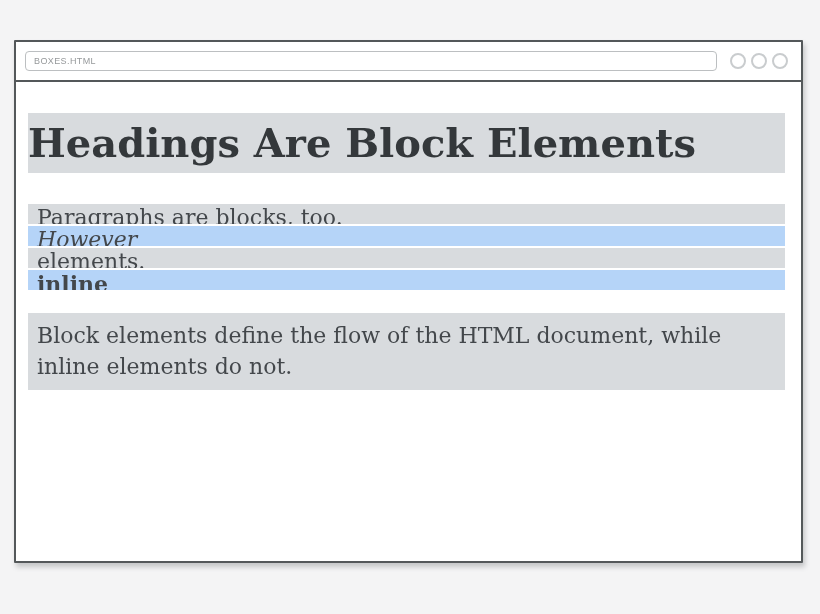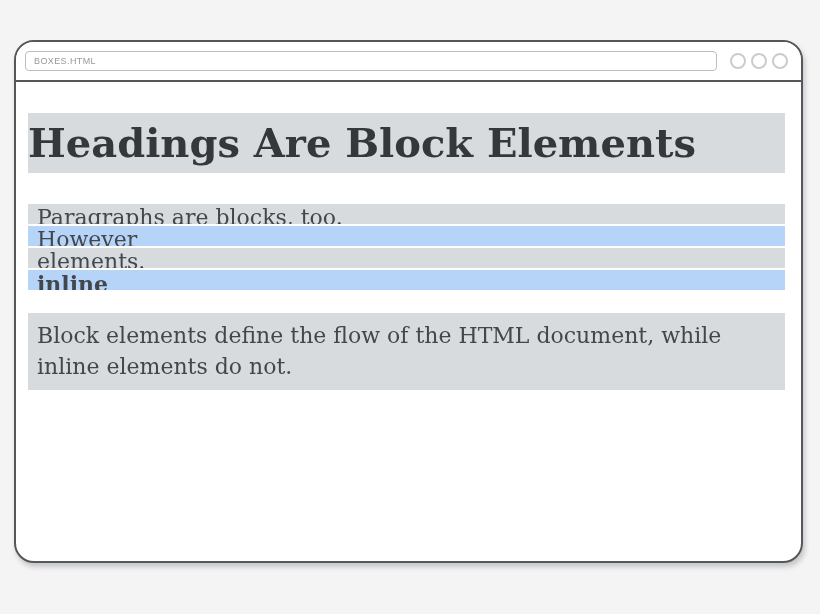--- a/index.html
+++ b/index.html
@@ -15,21 +15,21 @@
 
   .browser-window {
     position: absolute;
     left: 14px;
     top: 40px;
     width: 789px;
     height: 523px;
     box-sizing: border-box;
     background: #ffffff;
     border: 2.5px solid #54585a;
-    border-radius: 20px;
+    border-radius: 1px;
     box-shadow: 2px 4px 5px rgba(90, 94, 97, 0.30);
     overflow: hidden;
   }
 
   .window-header {
     height: 40px;
     box-sizing: border-box;
     display: flex;
     align-items: center;
     padding: 0 13px 0 9px;
@@ -95,21 +95,21 @@
     margin-bottom: 2px;
     padding-left: 9px;
     font-size: 22px;
     color: #43474b;
     background: #d8dbde;
     white-space: nowrap;
     overflow: hidden;
   }
 
   .text-line.highlight { background: #b5d4f8; }
-  .text-line.italic    { }
+  .text-line.italic    { font-style: italic; }
   .text-line.bold      { font-weight: bold; }
 
   .paragraph-box {
     margin-top: 23px;
     background: #d8dbde;
     padding: 7px 26px 8px 9px;
     font-size: 22px;
     line-height: 31px;
     color: #43474b;
   }

